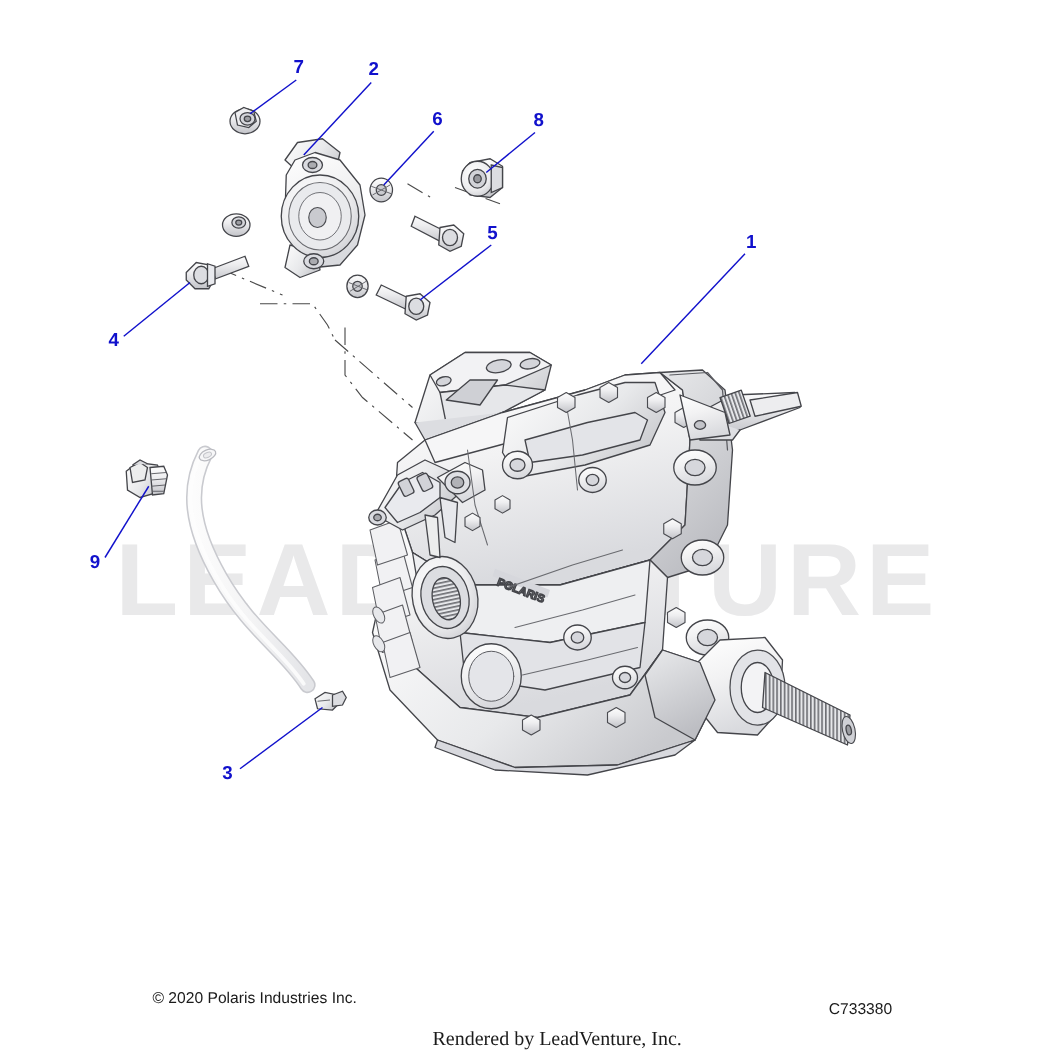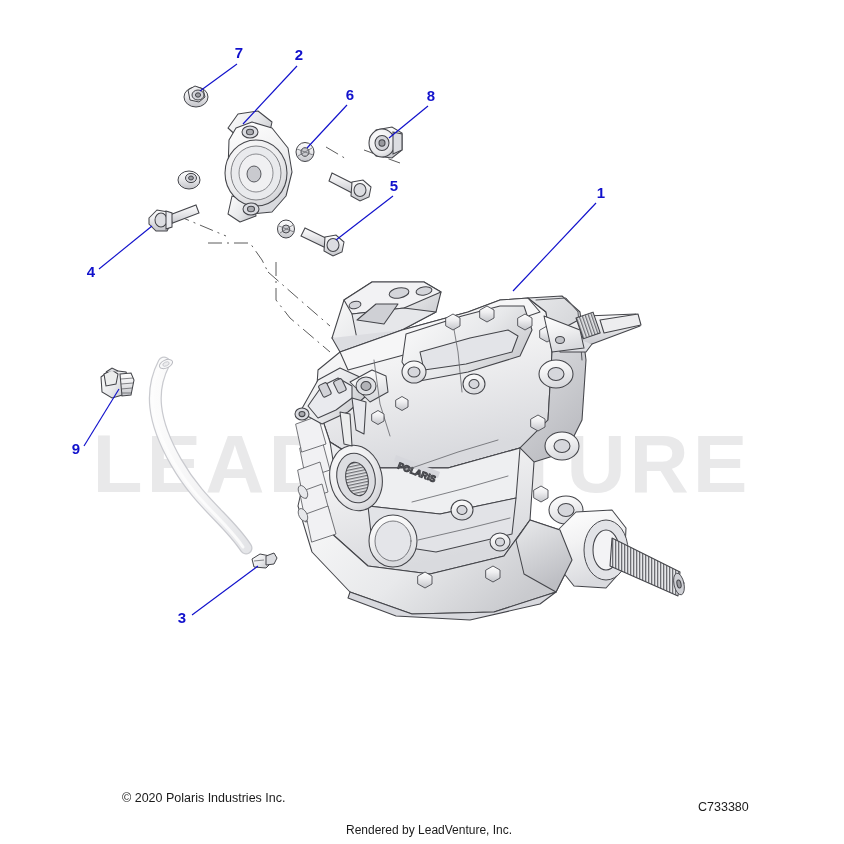--- a/index.html
+++ b/index.html
@@ -1,22 +1,22 @@
 <!DOCTYPE html>
 <html><head>
 <meta charset="utf-8">
 <style>
   html,body{margin:0;padding:0;background:#ffffff;}
   body{width:844px;height:844px;font-family:"Liberation Sans",sans-serif;overflow:hidden;}
   #page{position:relative;width:844px;height:844px;background:#fff;}
   #art{position:absolute;left:0;top:0;width:844px;height:844px;}
   .footer{position:absolute;font-size:12.5px;color:#1b1b1b;font-family:"Liberation Sans",sans-serif;white-space:nowrap;}
   #copyright{left:122px;top:791px;}
-  #partnum{left:698px;top:800px;}
-  #rendered{left:346px;top:823px;font-size:12px;}
+  #partnum{left:663px;top:800px;}
+  #rendered{left:346px;top:823px;font-size:16px;font-family:Liberation Serif, serif;}
   text.callout{font-family:"Liberation Sans",sans-serif;font-size:15px;font-weight:700;fill:#1111cc;}
 </style>
 </head>
 <body>
 
 <div id="page">
 
   <svg id="art" viewBox="0 0 844 844">
     <defs>
       <linearGradient id="metal" x1="0" y1="0" x2="0.3" y2="1">

